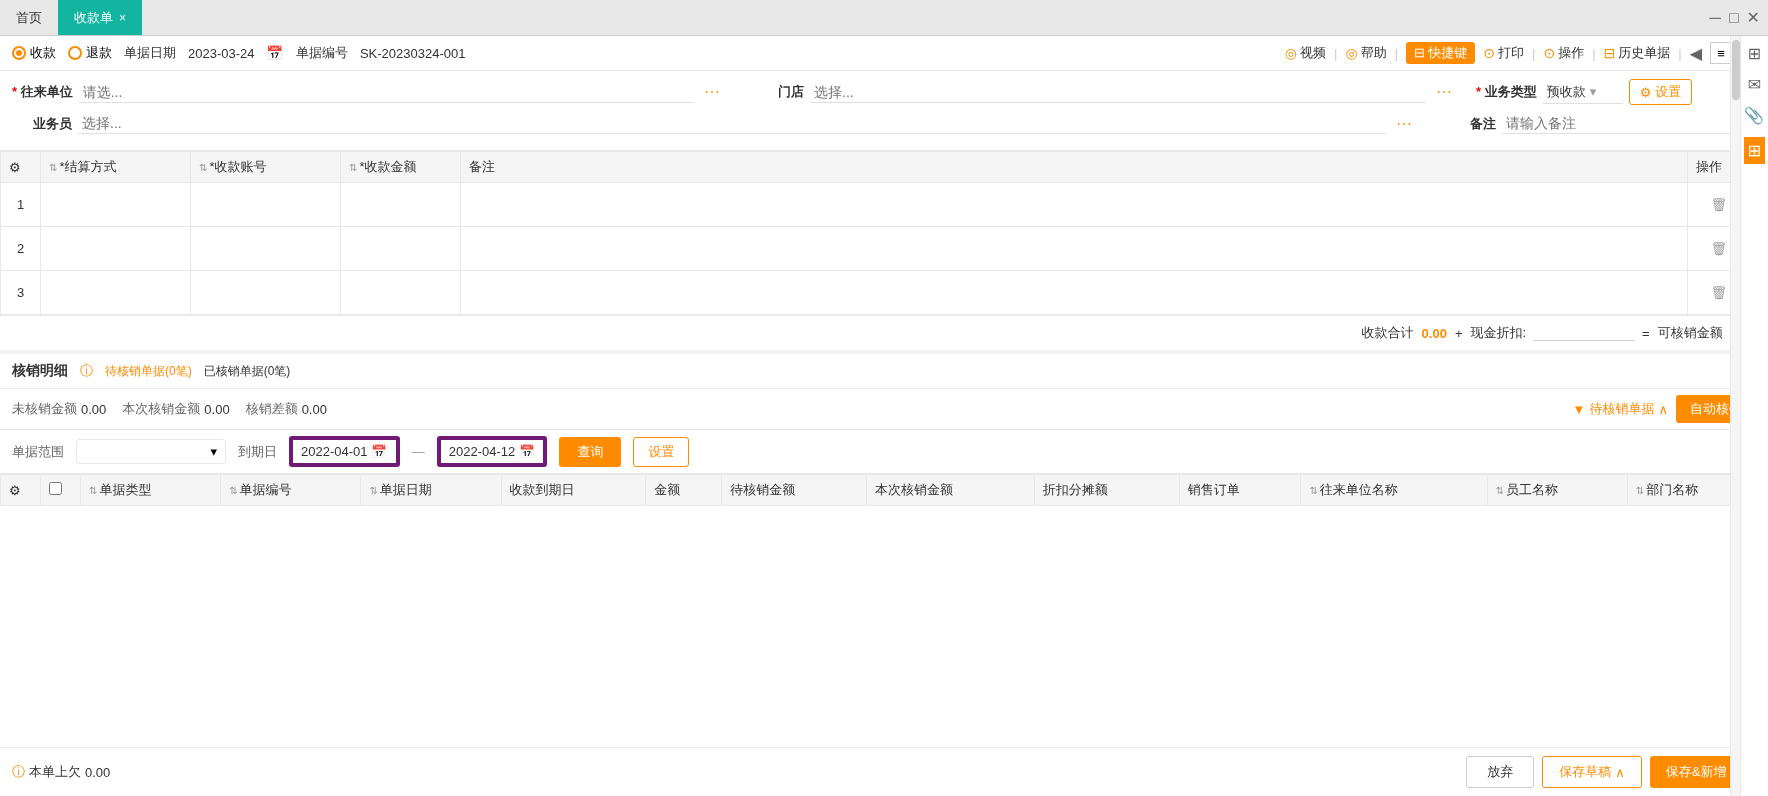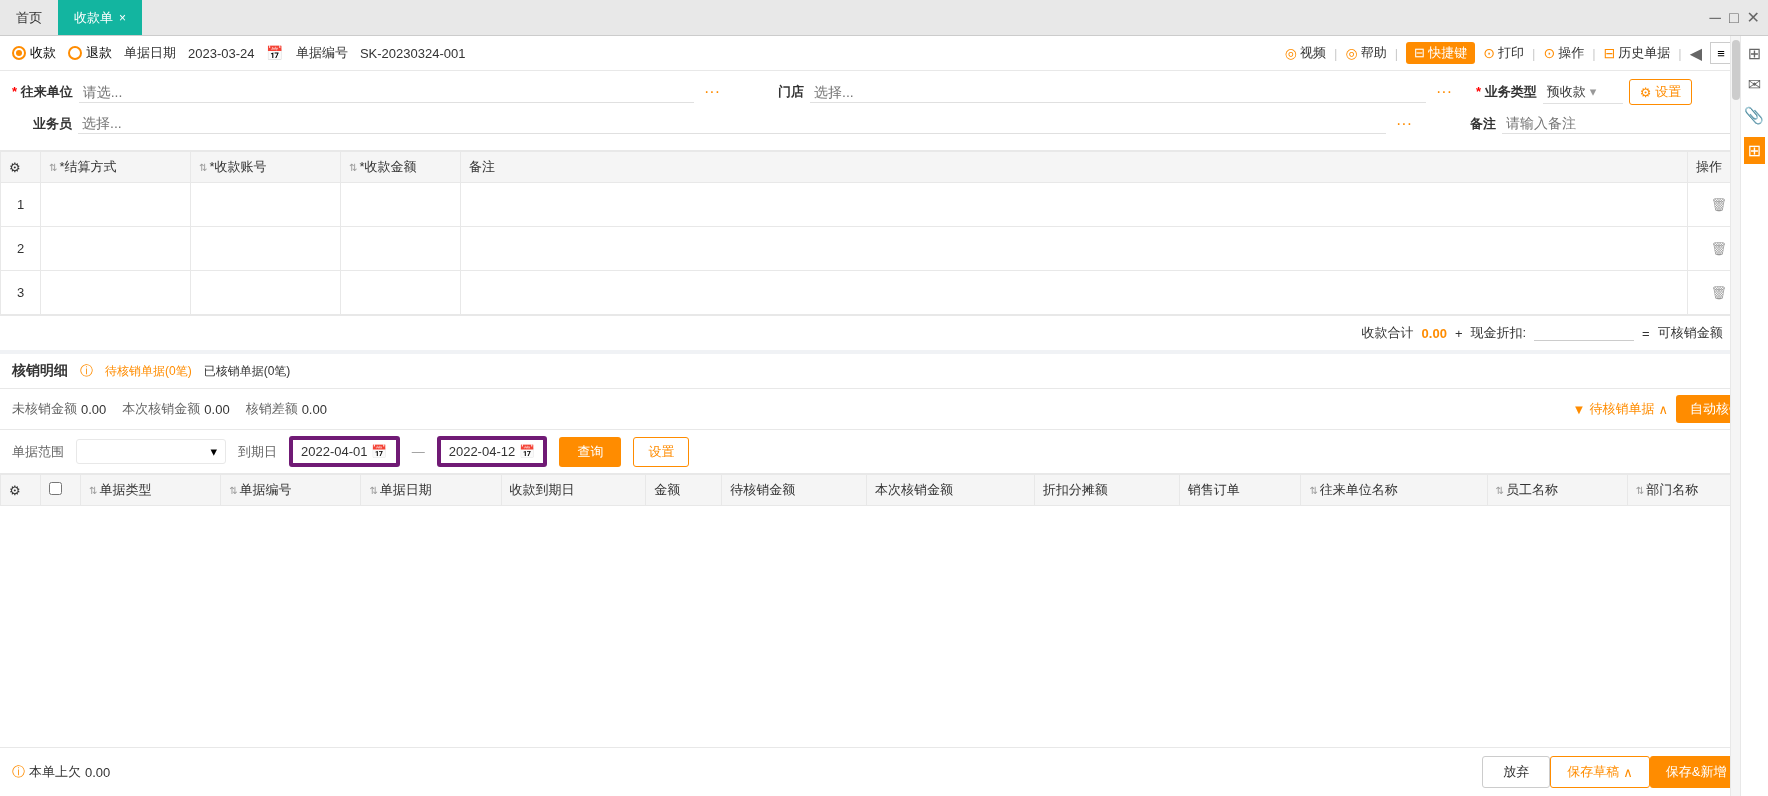--- a/index.html
+++ b/index.html
@@ -124,21 +124,21 @@
     }
     .check-col { width: 40px; text-align: center; }
 
     
     .bottom-bar {
       display: flex; align-items: center; padding: 8px 12px; background: #fff;
       border-top: 1px solid #e8e8e8; flex-shrink: 0;
     }
     .bottom-info { display: flex; align-items: center; gap: 4px; color: #333; }
     .bottom-info-icon { color: #ff8c00; }
-    .bottom-actions { margin-left: auto; display: flex; }
+    .bottom-actions { margin-left: auto; display: flex; gap: 8px; }
     .btn-abandon { background: #fff; border: 1px solid #ccc; color: #333; padding: 6px 20px; border-radius: 3px; cursor: pointer; font-size: 13px; }
     .btn-save-draft { background: #fff; border: 1px solid #ff8c00; color: #ff8c00; padding: 6px 16px; border-radius: 3px; cursor: pointer; font-size: 13px; display: flex; align-items: center; gap: 4px; }
     .btn-save-new { background: #ff8c00; border: none; color: #fff; padding: 6px 16px; border-radius: 3px; cursor: pointer; font-size: 13px; display: flex; align-items: center; gap: 4px; }
 
     
     .right-sidebar {
       position: fixed; right: 0; top: 36px; width: 28px; background: #fff;
       border-left: 1px solid #e8e8e8; display: flex; flex-direction: column; align-items: center;
       padding-top: 8px; gap: 12px; height: calc(796px - 36px);
     }

